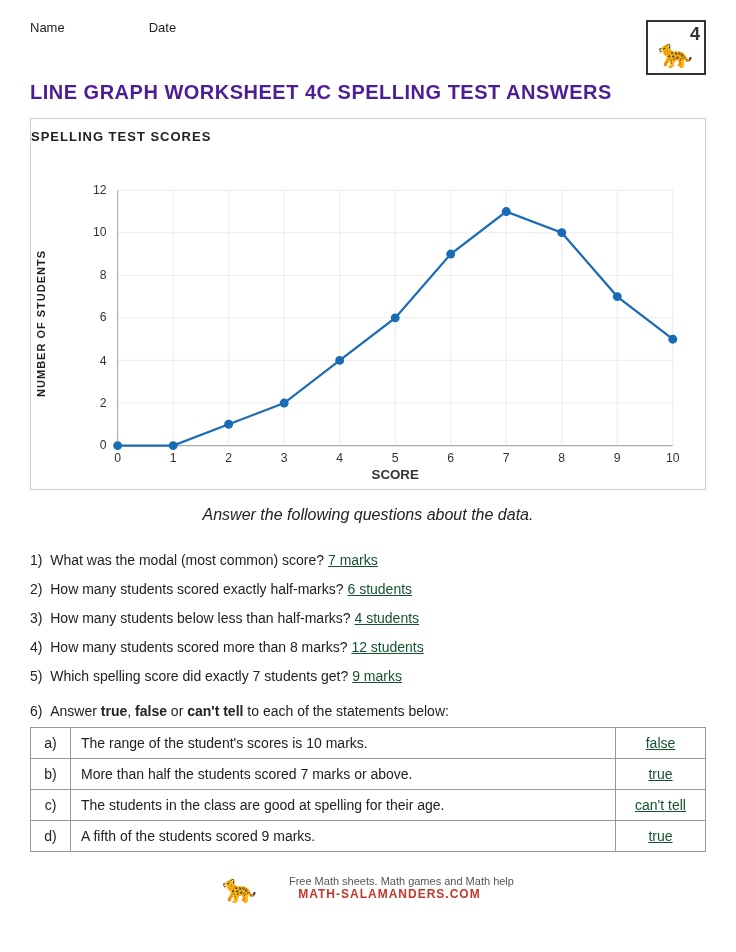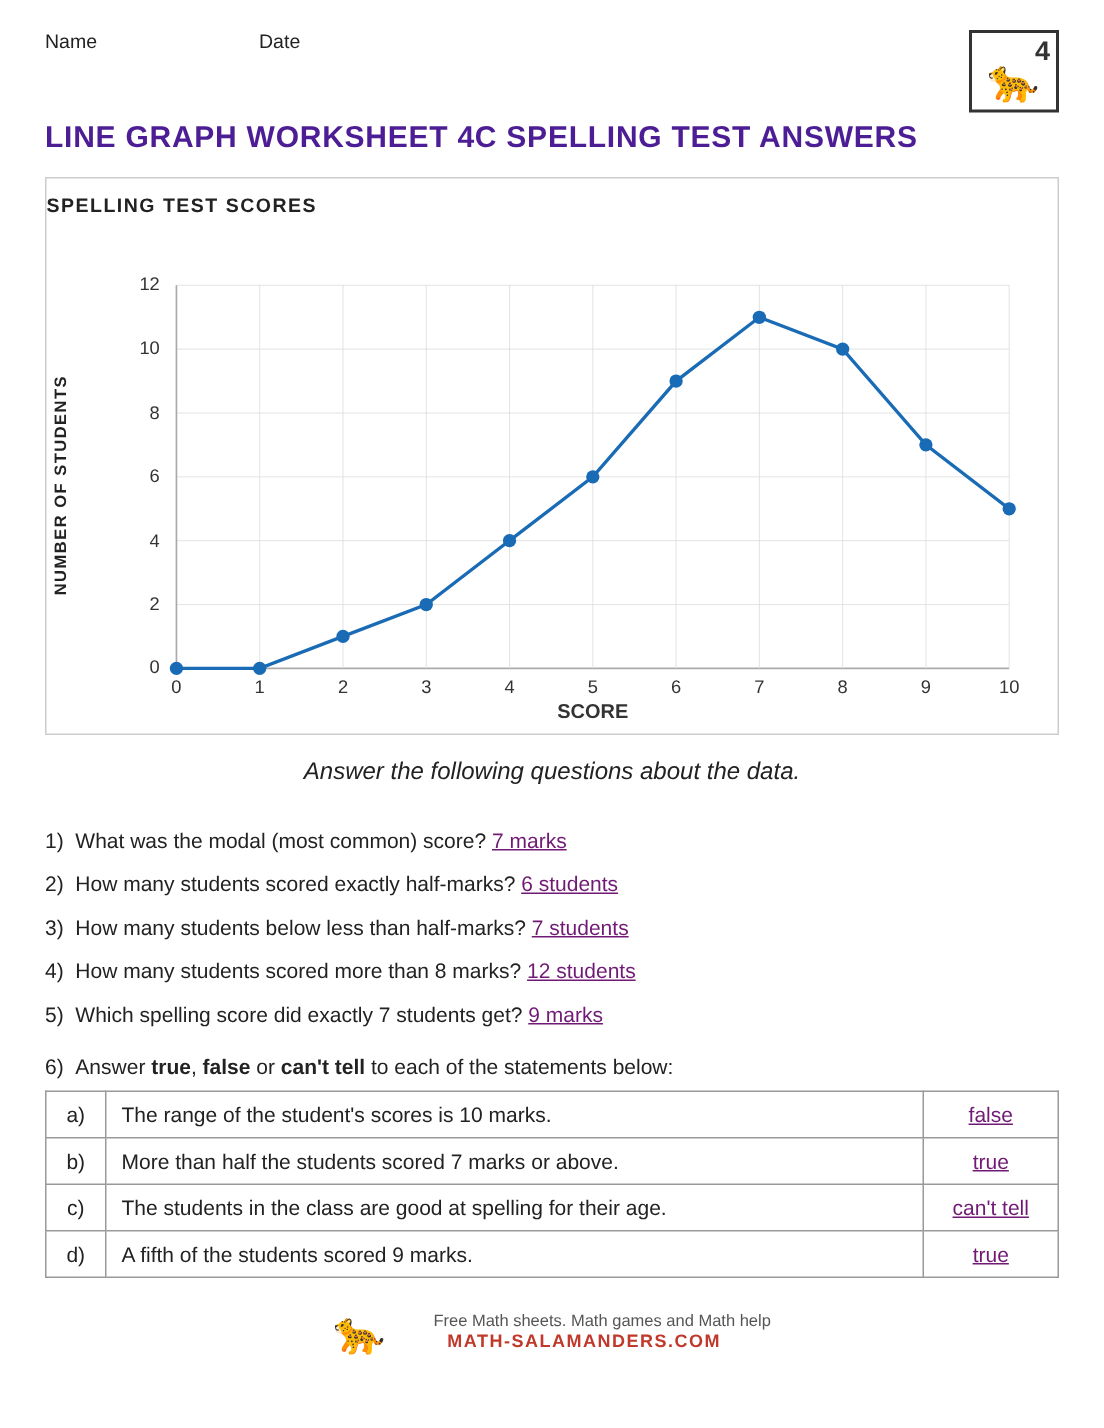--- a/index.html
+++ b/index.html
@@ -13,21 +13,21 @@
       color: #222;
     }
     .header-row {
       display: flex;
       justify-content: space-between;
       align-items: flex-start;
       margin-bottom: 6px;
     }
     .name-date {
       display: flex;
-      gap: 108px;
+      gap: 84px;
       font-size: 13px;
     }
     .logo-box {
       width: 60px;
       height: 55px;
       border: 2px solid #333;
       display: flex;
       align-items: center;
       justify-content: center;
       font-size: 11px;
@@ -97,21 +97,21 @@
       list-style: none;
       padding: 0;
       margin-bottom: 16px;
     }
     .questions li {
       margin-bottom: 8px;
       font-size: 14px;
       line-height: 1.5;
     }
     .answer {
-      color: #701a75;
+      color: #14532d;
       text-decoration: underline;
     }
     .bold-text { font-weight: bold; }
     table.statements {
       width: 100%;
       border-collapse: collapse;
       margin-top: 8px;
       font-size: 14px;
     }
     table.statements td {
@@ -235,21 +235,21 @@
 <p class="instructions">Answer the following questions about the data.</p>
 
 <ul class="questions">
   <li>
     <span>1)</span>&nbsp;&nbsp;<span>What was the modal (most common) score?</span> <span class="answer">7 marks</span>
   </li>
   <li>
     <span>2)</span>&nbsp;&nbsp;<span>How many students scored exactly half-marks?</span> <span class="answer">6 students</span>
   </li>
   <li>
-    <span>3)</span>&nbsp;&nbsp;<span>How many students below less than half-marks?</span> <span class="answer">7 students</span>
+    <span>3)</span>&nbsp;&nbsp;<span>How many students below less than half-marks?</span> <span class="answer">4 students</span>
   </li>
   <li>
     <span>4)</span>&nbsp;&nbsp;<span>How many students scored more than 8 marks?</span> <span class="answer">12 students</span>
   </li>
   <li>
     <span>5)</span>&nbsp;&nbsp;<span>Which spelling score did exactly 7 students get?</span> <span class="answer">9 marks</span>
   </li>
 </ul>
 
 <p class="q6-intro">

